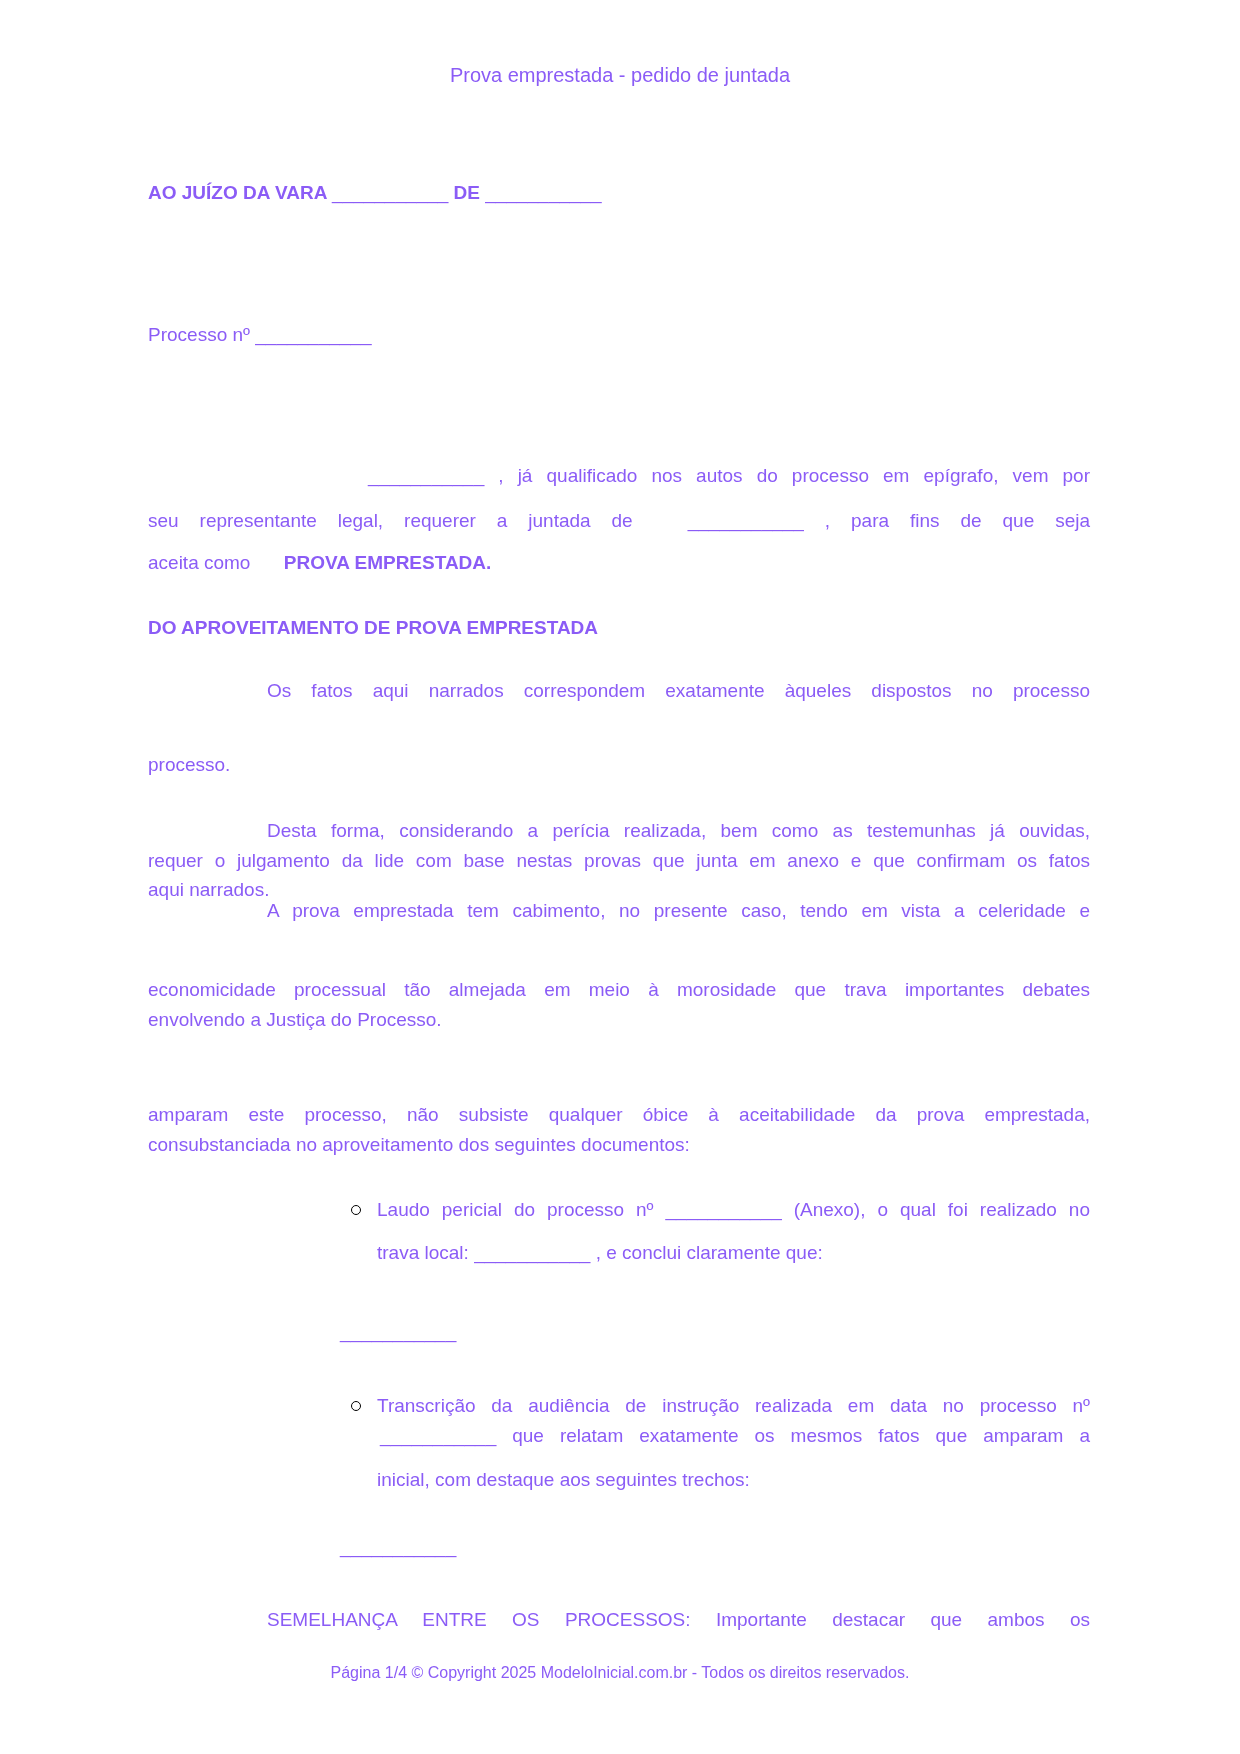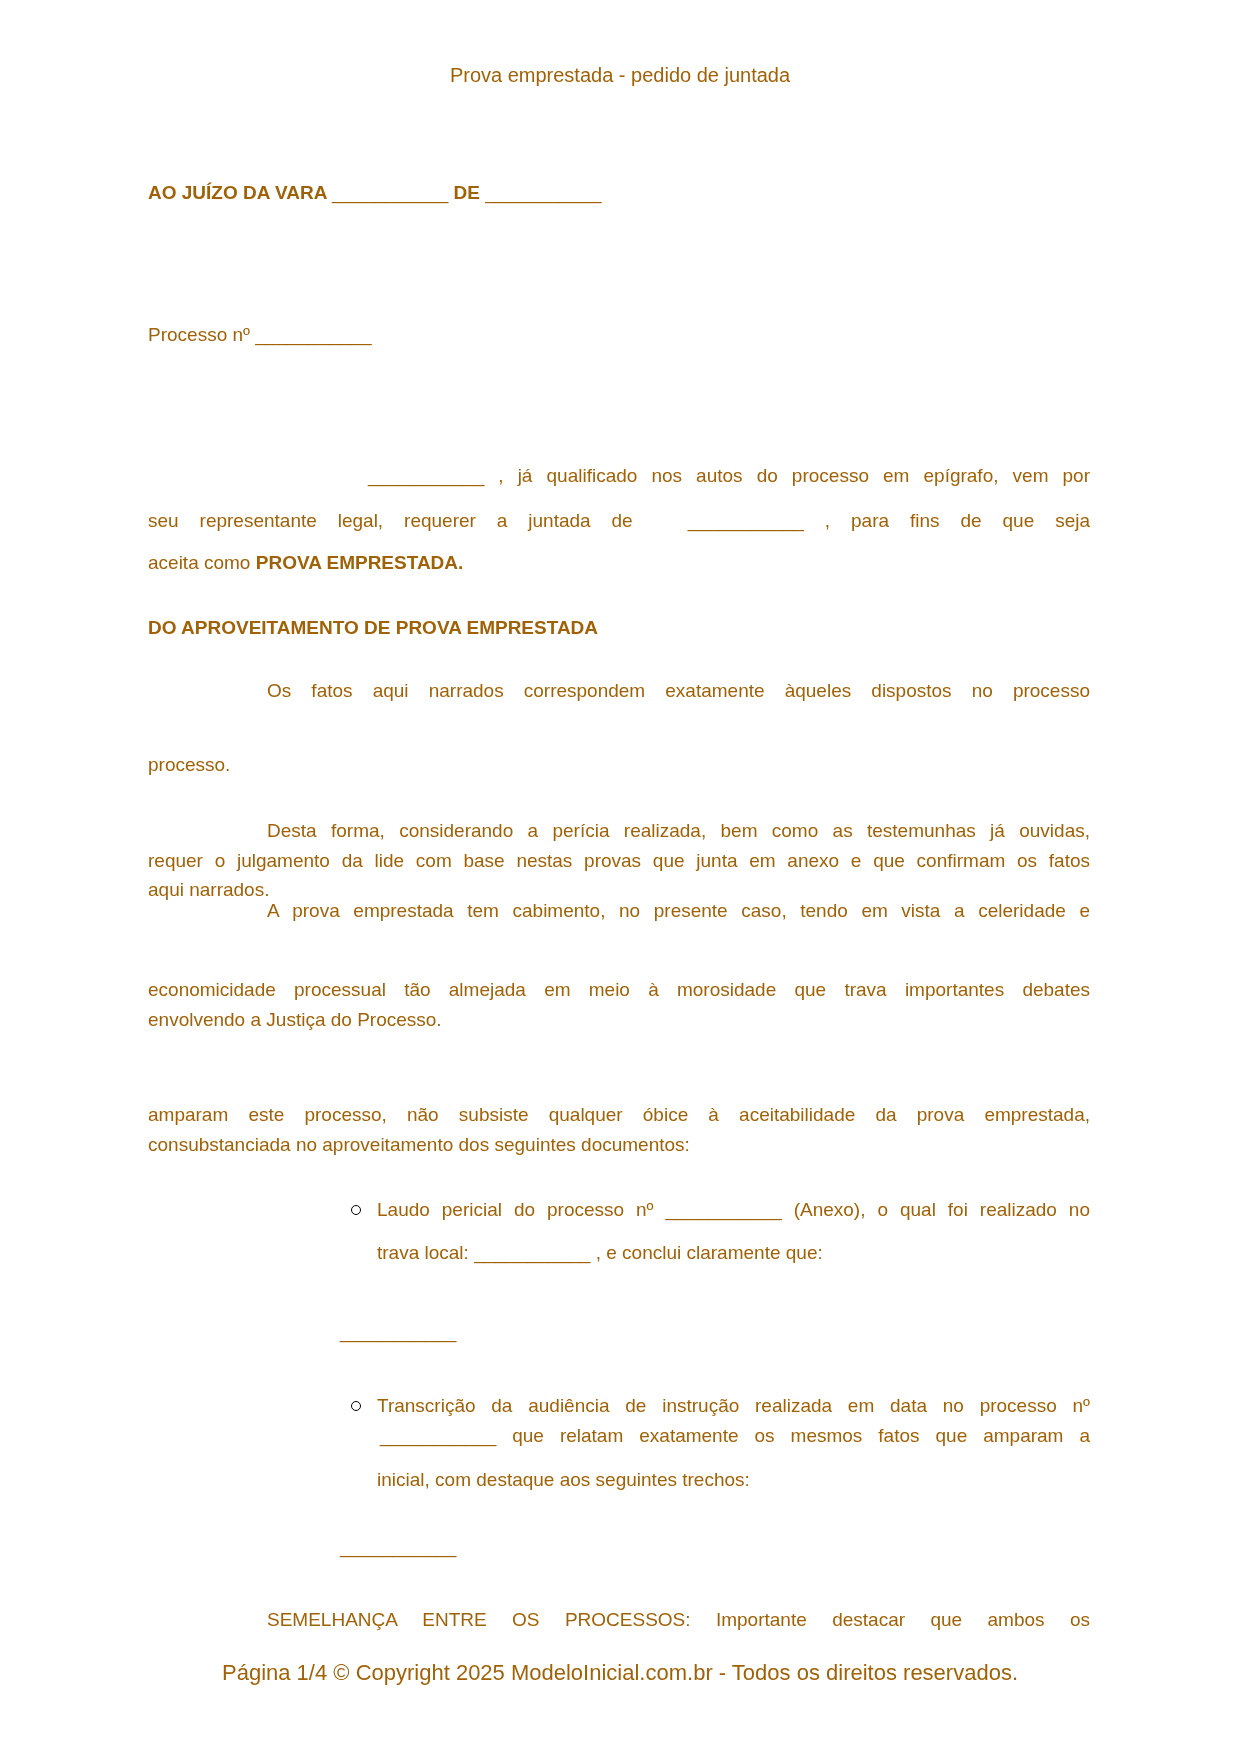--- a/index.html
+++ b/index.html
@@ -1,33 +1,33 @@
 <!DOCTYPE html>
 <html><head>
 <meta charset="utf-8">
 <style>
   html,body { margin:0; padding:0; background:#ffffff; }
   .page {
     position:relative;
     width:1240px; height:1754px;
     background:#ffffff;
-    color:#a16207;
+    color:#8b5cf6;
     font-family:"Liberation Sans", sans-serif;
     font-size:19px;
     overflow:hidden;
   }
   .line { position:absolute; left:148px; width:942px; line-height:24px; white-space:normal; }
   .just { text-align:justify; }
   .just::after { content:""; display:inline-block; width:100%; height:0; }
   .center { left:0; width:1240px; text-align:center; }
   .bold { font-weight:bold; }
-  .b { font-weight:bold; }
+  .b { font-weight:bold;margin-left:28px; }
   .blank { font-weight:normal; }
   .title { font-size:20px; }
-  .footer { font-size:22px; }
+  .footer { font-size:16px; }
   .gap { display:inline-block; width:55px; }
   .bullet {
     position:absolute;
     width:8px; height:8px;
     border:1.6px solid #000000;
     border-radius:50%;
     background:transparent;
   }
 </style>
 </head>

